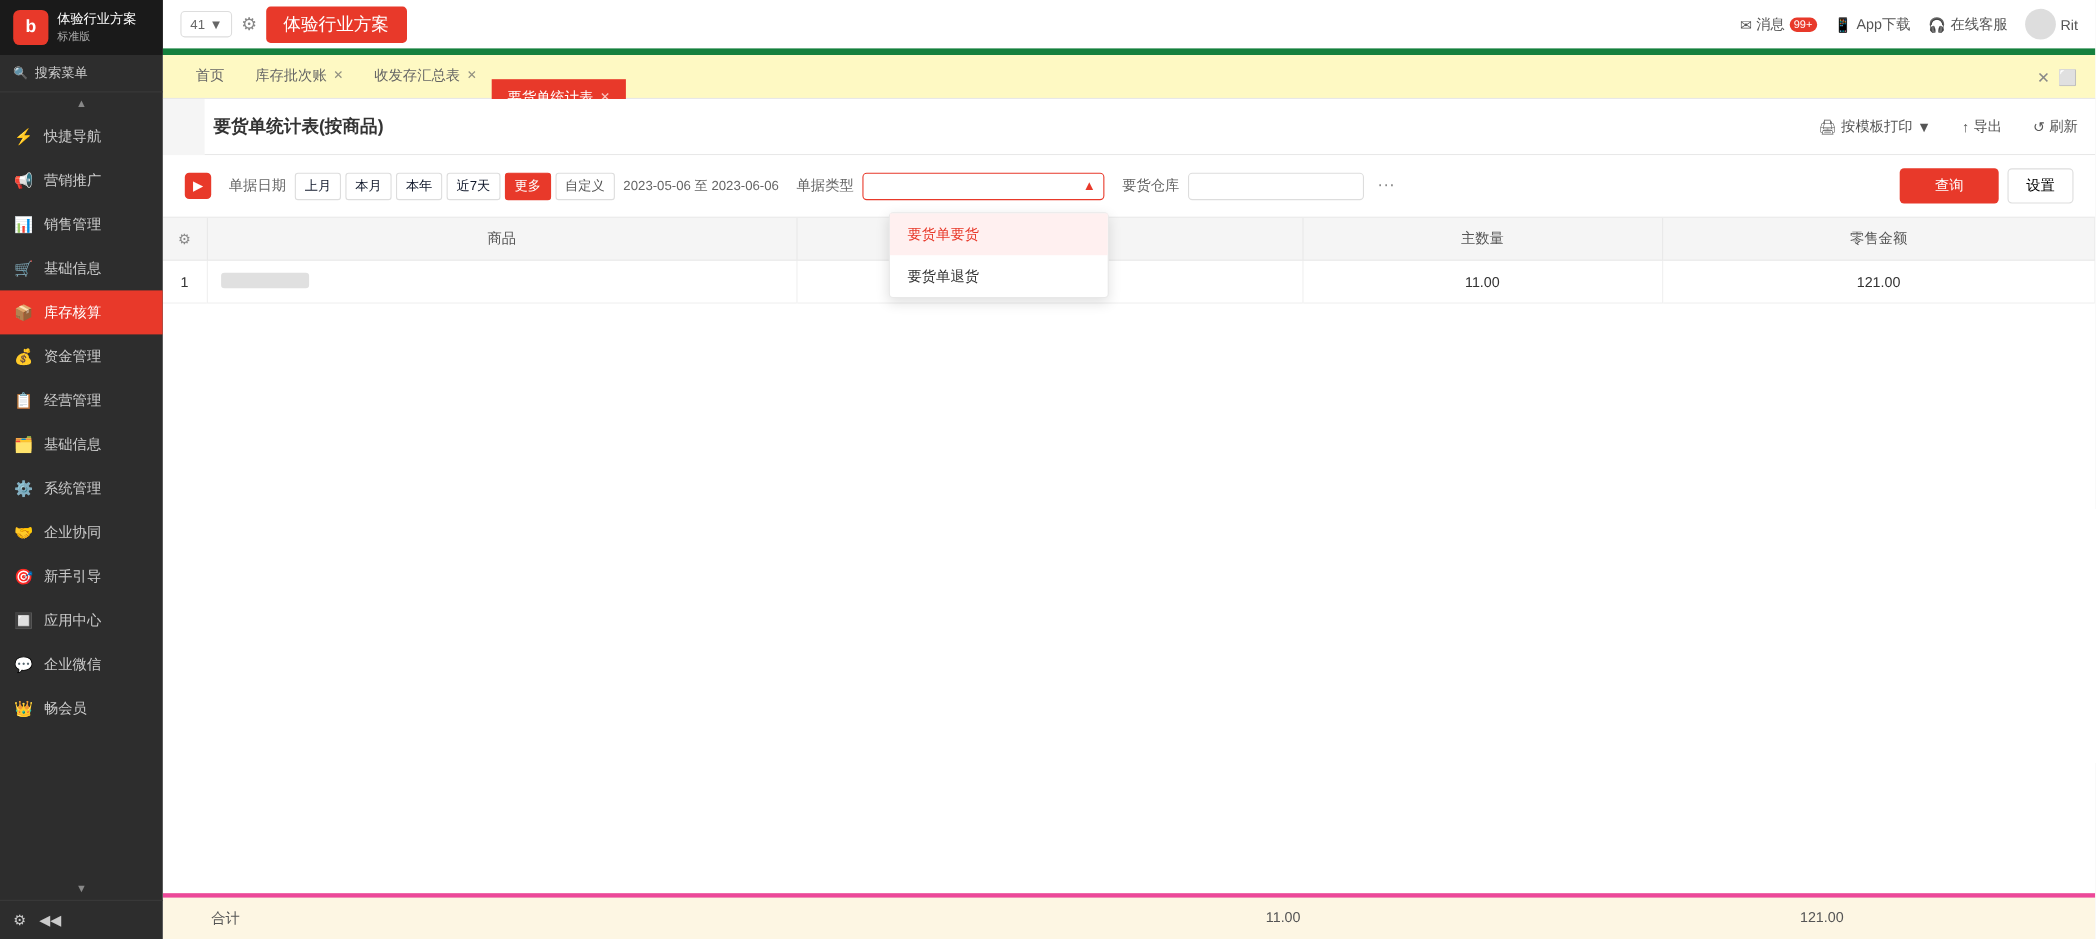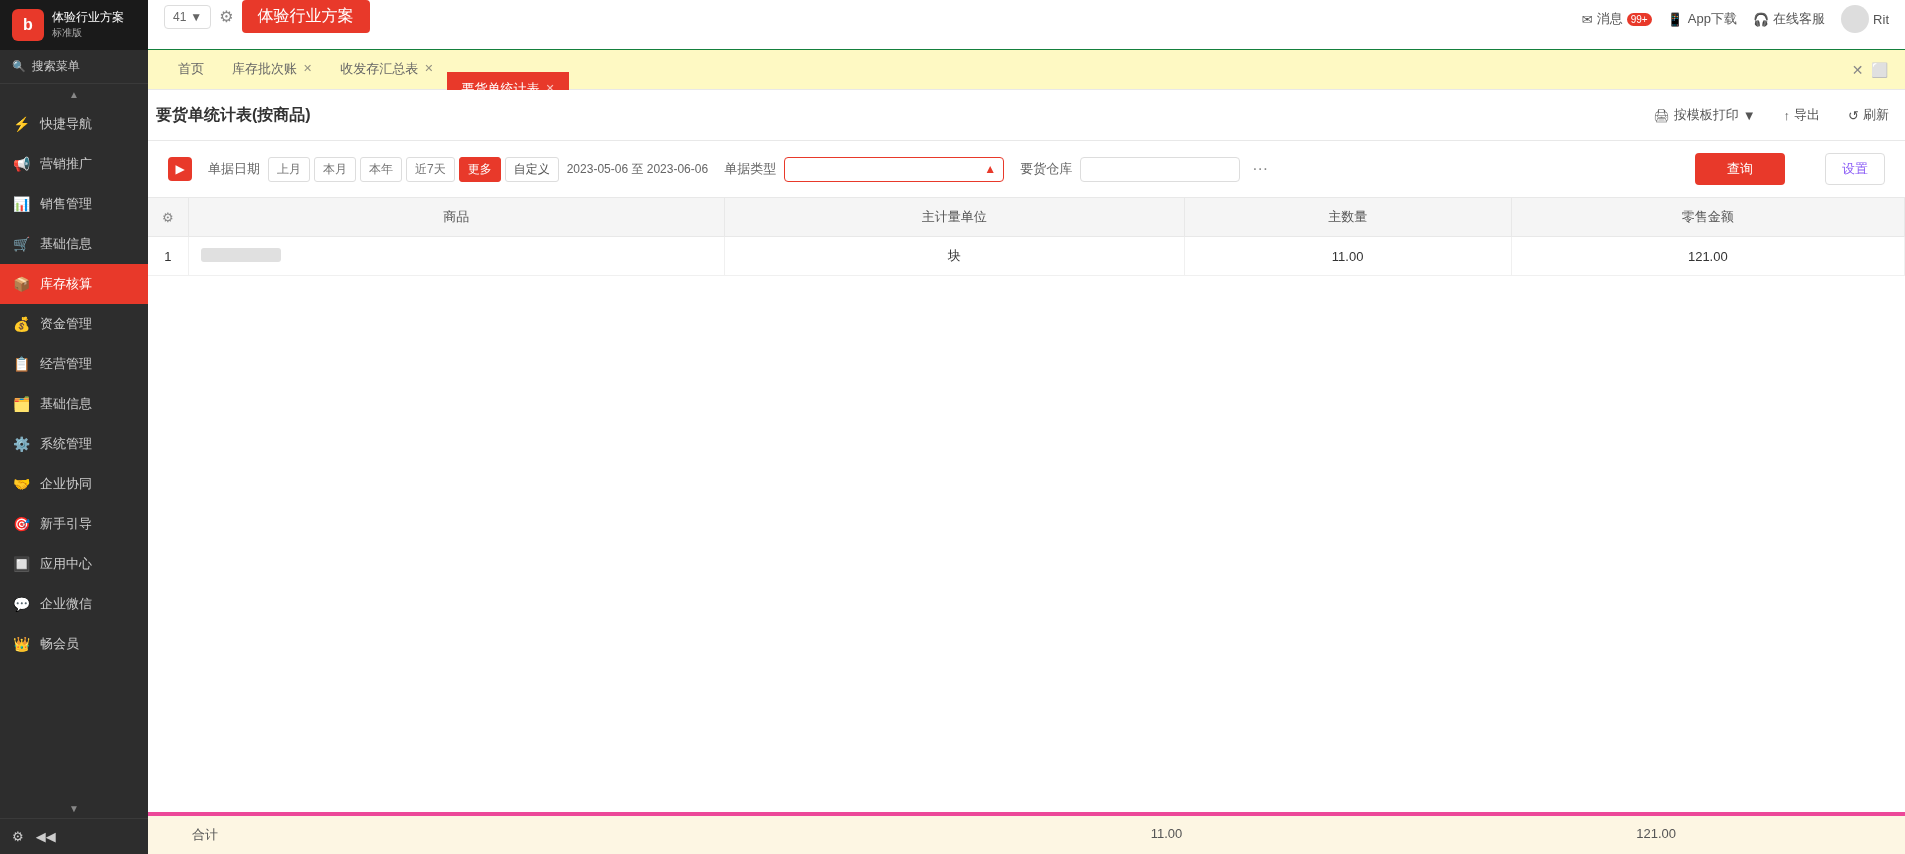--- a/index.html
+++ b/index.html
@@ -86,23 +86,23 @@
       display: flex;
       flex-direction: column;
       overflow: hidden;
     }
 
     
     .topbar {
       height: 50px;
       background: white;
       display: flex;
-      align-items: flex-end;
+      align-items: center;
       padding: 16px 16px;
-      border-bottom: 1px solid #15803d;
+      border-bottom: 6px solid #15803d;
       flex-shrink: 0;
     }
     .topbar-left {
       display: flex;
       align-items: center;
       gap: 8px;
       flex: 1;
     }
     .topbar-store-selector {
       display: flex;
@@ -211,20 +211,21 @@
     }
 
     
     .page-header {
       background: white;
       padding: 12px 8px;
       display: flex;
       align-items: center;
       justify-content: space-between;
       border-bottom: 1px solid #e8e8e8;
+      margin-left: 38px;
     }
     .page-title { font-size: 16px; font-weight: bold; color: #333; }
     .page-header-actions {
       display: flex;
       align-items: center;
       gap: 12px;
     }
     .btn-print, .btn-export, .btn-refresh {
       display: flex;
       align-items: center;
@@ -270,21 +271,21 @@
       align-items: center;
       gap: 4px;
     }
     .date-btn {
       padding: 3px 8px;
       border: 1px solid #ddd;
       background: white;
       cursor: pointer;
       border-radius: 3px;
       font-size: 12px;
-      color: #737373;
+      color: #0f172a;
     }
     .date-btn.more {
       background: #e8392a;
       color: white;
       border-color: #e8392a;
     }
     .date-custom {
       padding: 3px 8px;
       border: 1px solid #ddd;
       background: white;
@@ -354,27 +355,26 @@
       background: #e8392a;
       color: white;
       border: none;
       padding: 6px 32px;
       border-radius: 4px;
       cursor: pointer;
       font-size: 13px;
     }
     .btn-settings {
       background: white;
-      color: #8b5cf6;
+      color: #000000;
       border: 1px solid #ddd;
       padding: 6px 16px;
       border-radius: 4px;
       cursor: pointer;
       font-size: 13px;
-      margin-left: 32px;
     }
 
     
     .dropdown-overlay {
       position: absolute;
       top: 52px;
       left: 660px;
       background: white;
       border: 1px solid #e8e8e8;
       border-radius: 4px;
@@ -645,20 +645,24 @@
         <span class="filter-label">要货仓库</span>
         <input type="text" class="filter-warehouse-input" style="">
         <span class="filter-more-btn">···</span>
       </div>
 
       <div class="filter-actions">
         <button class="btn-query">查询</button>
         <button class="btn-settings">设置</button>
       </div>
 
+      <div class="dropdown-overlay">
+        <div class="dropdown-item selected">要货单要货</div>
+        <div class="dropdown-item">要货单退货</div>
+      </div>
     </div>
 
     <div class="table-container">
       <table>
         <thead>
           <tr>
             <th><span class="settings-icon">⚙</span></th>
             <th>商品</th>
             <th>主计量单位</th>
             <th>主数量</th>

